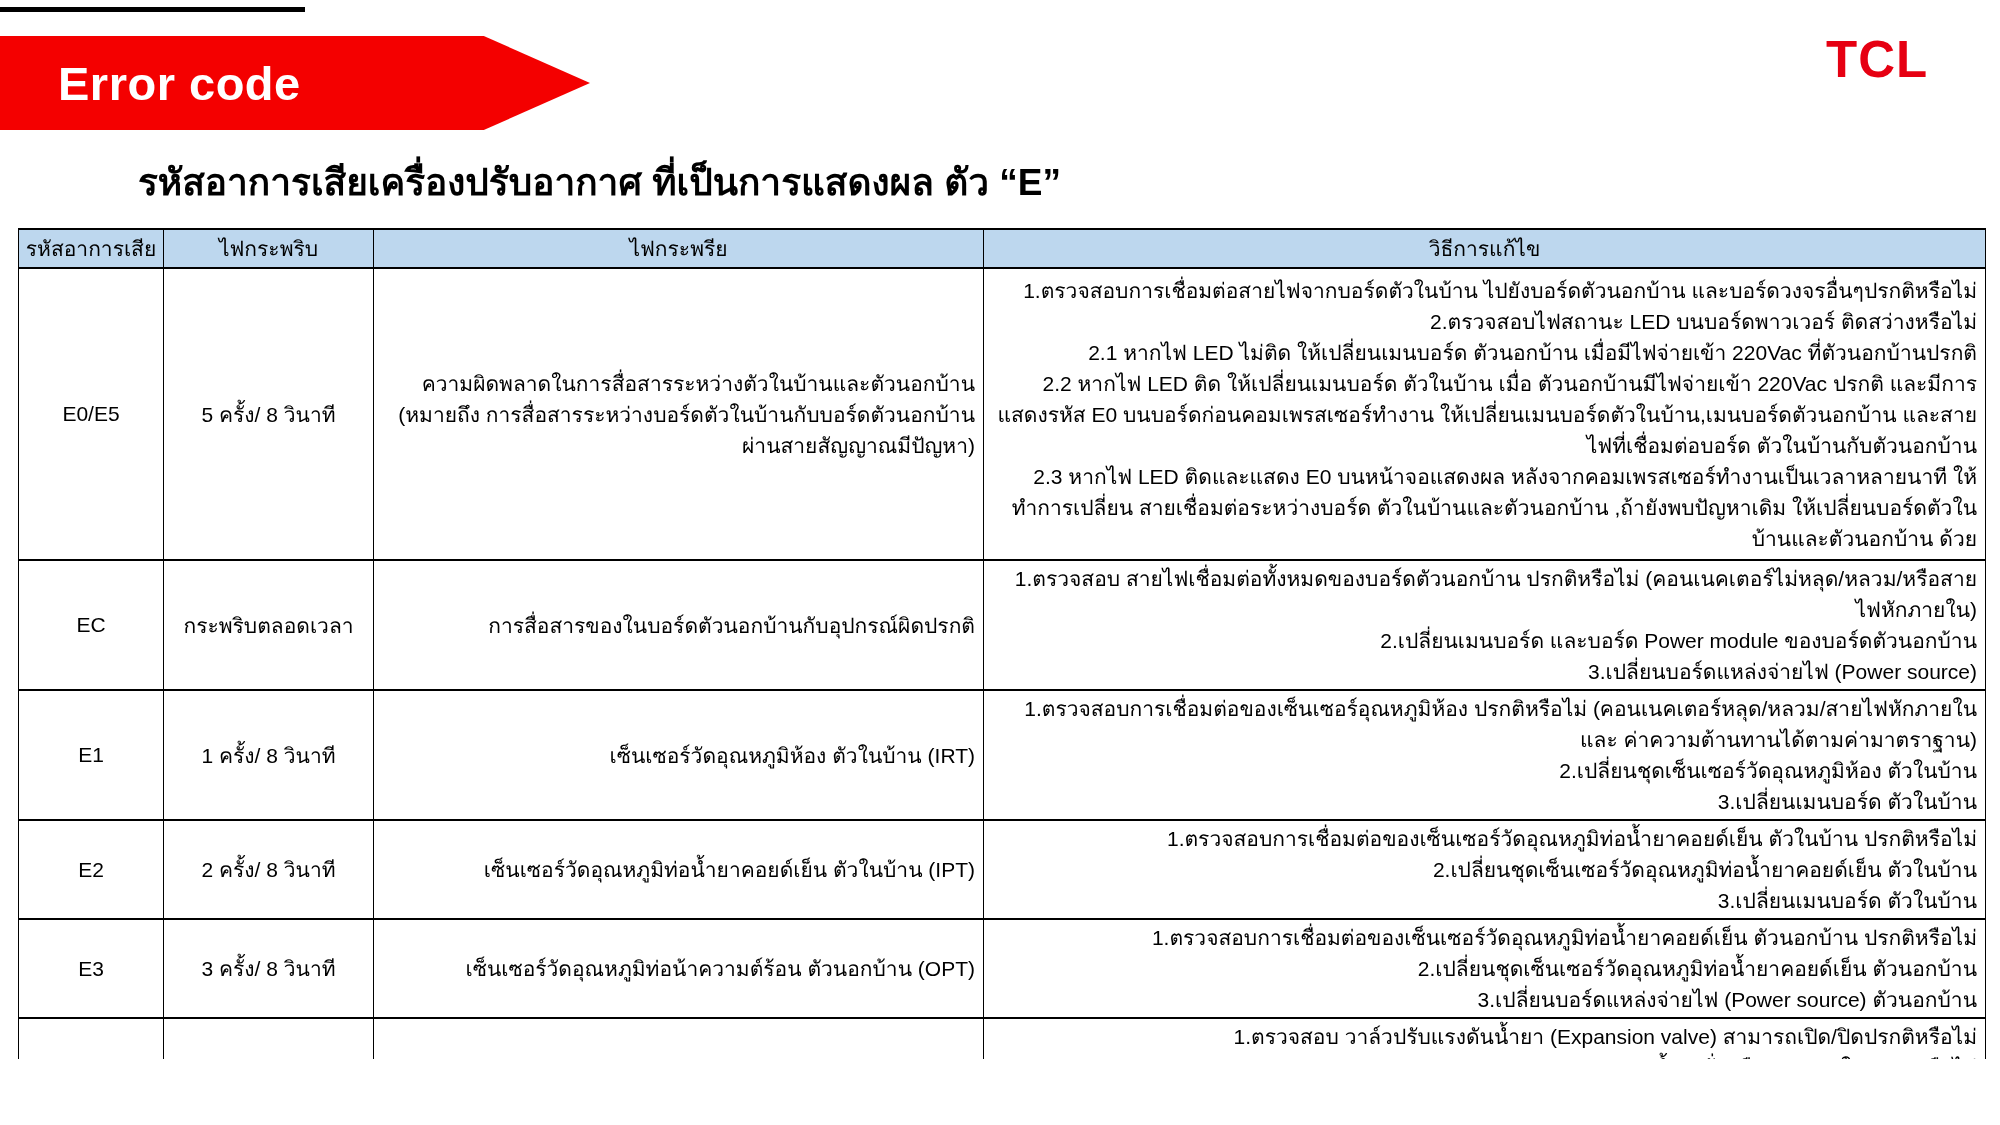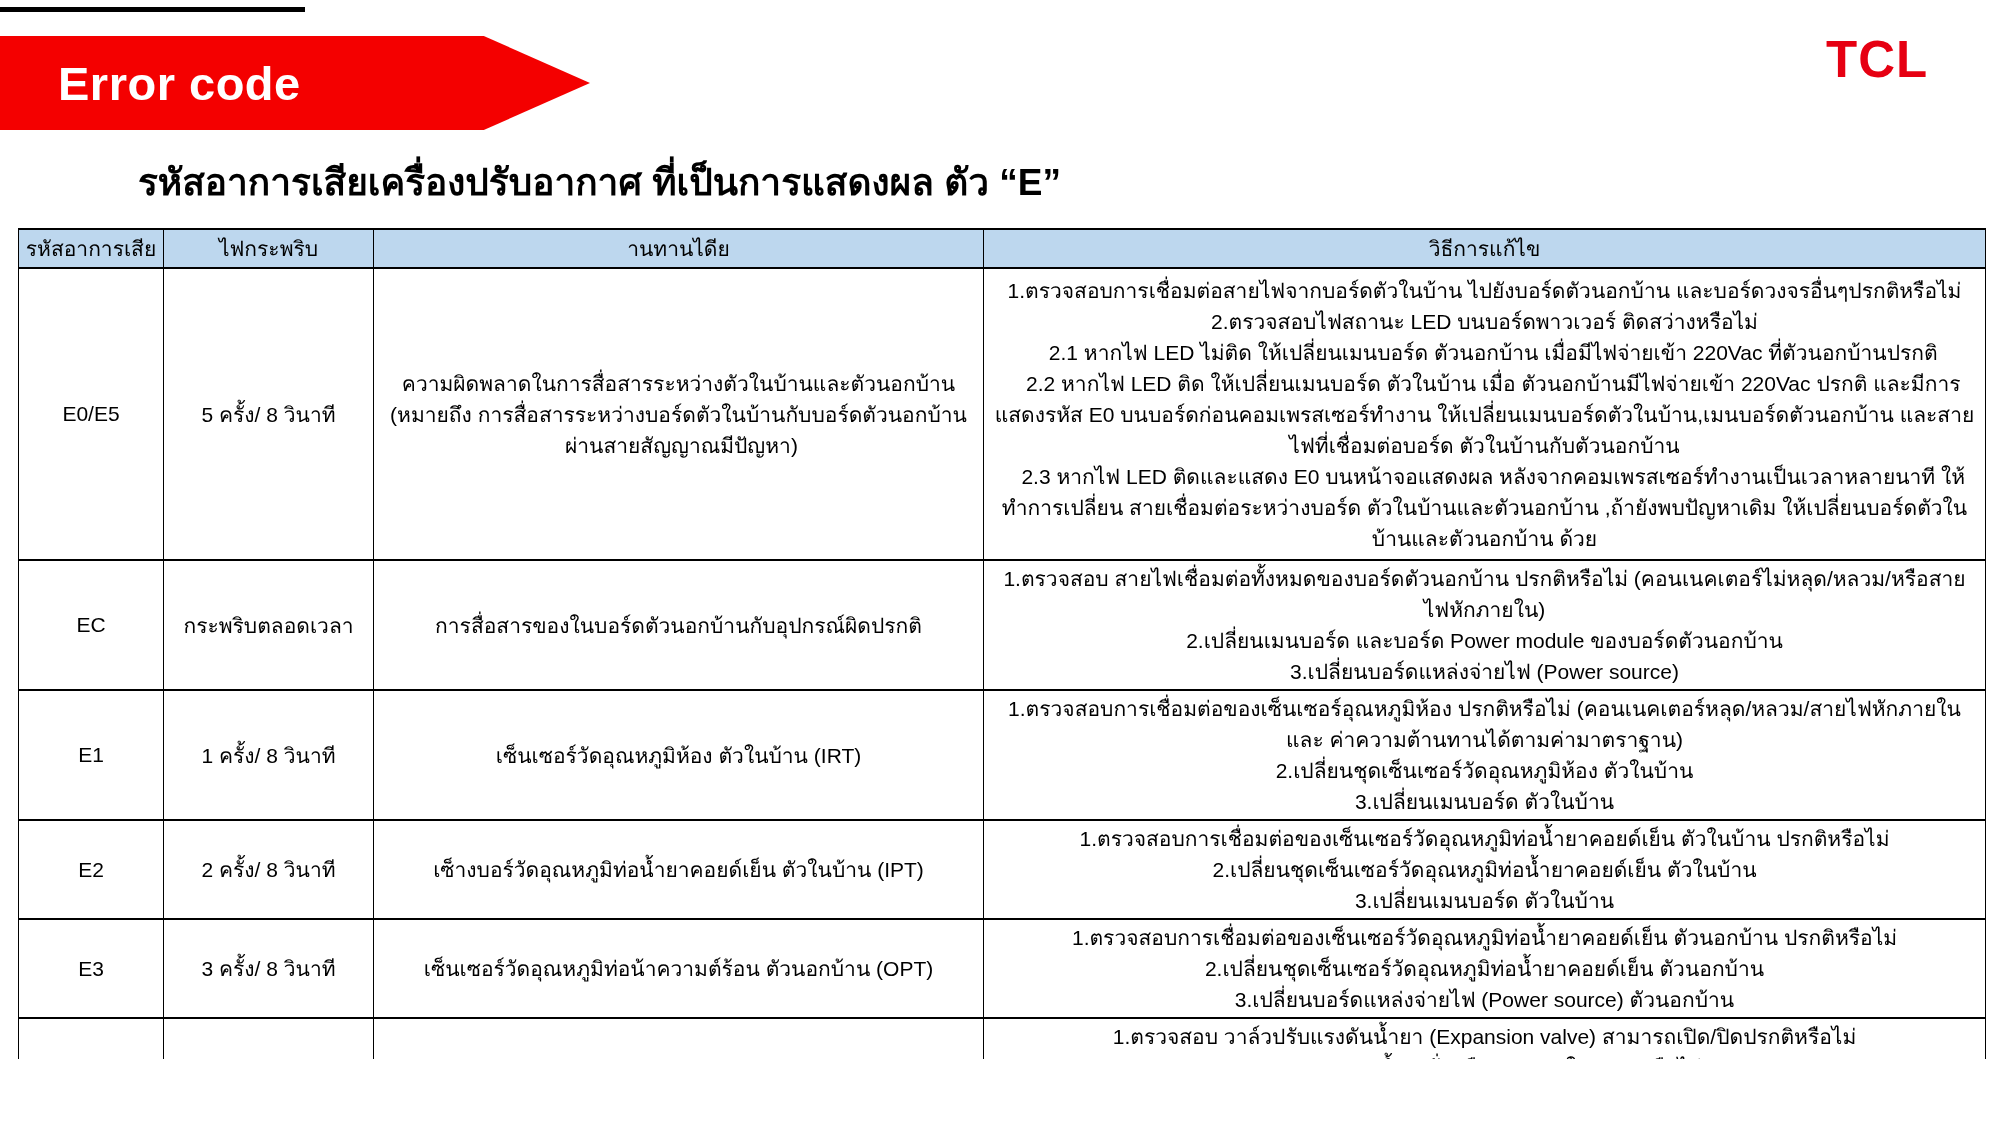--- a/index.html
+++ b/index.html
@@ -82,21 +82,21 @@
     font-weight: 400;
     text-align: center;
     font-size: 21px;
     padding: 2px 4px;
   }
   td.c-code, td.c-blink {
     text-align: center;
     padding: 4px 4px;
   }
   td.c-symptom, td.c-solution {
-    text-align: center;
+    text-align: right;
     padding: 2px 8px;
     white-space: pre-line;
     line-height: 31px;
   }
   tr.r0 { height: 292px; }
   tr.r1 { height: 118px; }
   tr.r2 { height: 124px; }
   tr.r3 { height: 90px; }
   tr.r4 { height: 88px; }
   tr.r5 { height: 118px; }
@@ -127,21 +127,21 @@
       <colgroup>
         <col class="c1">
           <col class="c2">
           <col class="c3">
           <col class="c4">
       </colgroup>
       <thead>
         <tr>
           <th>รหัสอาการเสีย</th>
           <th>ไฟกระพริบ</th>
-          <th>านทานไดีย</th>
+          <th>ไฟกระพรีย</th>
           <th>วิธีการแก้ไข</th>
         </tr>
       </thead>
       <tbody>
         <tr class="r0">
           <td class="c-code">E0/E5</td>
           <td class="c-blink">5 ครั้ง/ 8 วินาที</td>
           <td class="c-symptom">ความผิดพลาดในการสื่อสารระหว่างตัวในบ้านและตัวนอกบ้าน
 (หมายถึง การสื่อสารระหว่างบอร์ดตัวในบ้านกับบอร์ดตัวนอกบ้าน
 &nbsp;ผ่านสายสัญญาณมีปัญหา)</td>
@@ -163,21 +163,21 @@
           <td class="c-code">E1</td>
           <td class="c-blink">1 ครั้ง/ 8 วินาที</td>
           <td class="c-symptom">เซ็นเซอร์วัดอุณหภูมิห้อง ตัวในบ้าน (IRT)</td>
           <td class="c-solution">1.ตรวจสอบการเชื่อมต่อของเซ็นเซอร์อุณหภูมิห้อง ปรกติหรือไม่ (คอนเนคเตอร์หลุด/หลวม/สายไฟหักภายใน และ ค่าความต้านทานได้ตามค่ามาตราฐาน)
 2.เปลี่ยนชุดเซ็นเซอร์วัดอุณหภูมิห้อง ตัวในบ้าน
 3.เปลี่ยนเมนบอร์ด ตัวในบ้าน</td>
         </tr>
         <tr class="r3">
           <td class="c-code">E2</td>
           <td class="c-blink">2 ครั้ง/ 8 วินาที</td>
-          <td class="c-symptom">เซ็างบอร์วัดอุณหภูมิท่อน้ำยาคอยด์เย็น ตัวในบ้าน (IPT)</td>
+          <td class="c-symptom">เซ็นเซอร์วัดอุณหภูมิท่อน้ำยาคอยด์เย็น ตัวในบ้าน (IPT)</td>
           <td class="c-solution">1.ตรวจสอบการเชื่อมต่อของเซ็นเซอร์วัดอุณหภูมิท่อน้ำยาคอยด์เย็น ตัวในบ้าน ปรกติหรือไม่
 2.เปลี่ยนชุดเซ็นเซอร์วัดอุณหภูมิท่อน้ำยาคอยด์เย็น ตัวในบ้าน
 3.เปลี่ยนเมนบอร์ด ตัวในบ้าน</td>
         </tr>
         <tr class="r4">
           <td class="c-code">E3</td>
           <td class="c-blink">3 ครั้ง/ 8 วินาที</td>
           <td class="c-symptom">เซ็นเซอร์วัดอุณหภูมิท่อน้าความต์ร้อน ตัวนอกบ้าน (OPT)</td>
           <td class="c-solution">1.ตรวจสอบการเชื่อมต่อของเซ็นเซอร์วัดอุณหภูมิท่อน้ำยาคอยด์เย็น ตัวนอกบ้าน ปรกติหรือไม่
 2.เปลี่ยนชุดเซ็นเซอร์วัดอุณหภูมิท่อน้ำยาคอยด์เย็น ตัวนอกบ้าน

